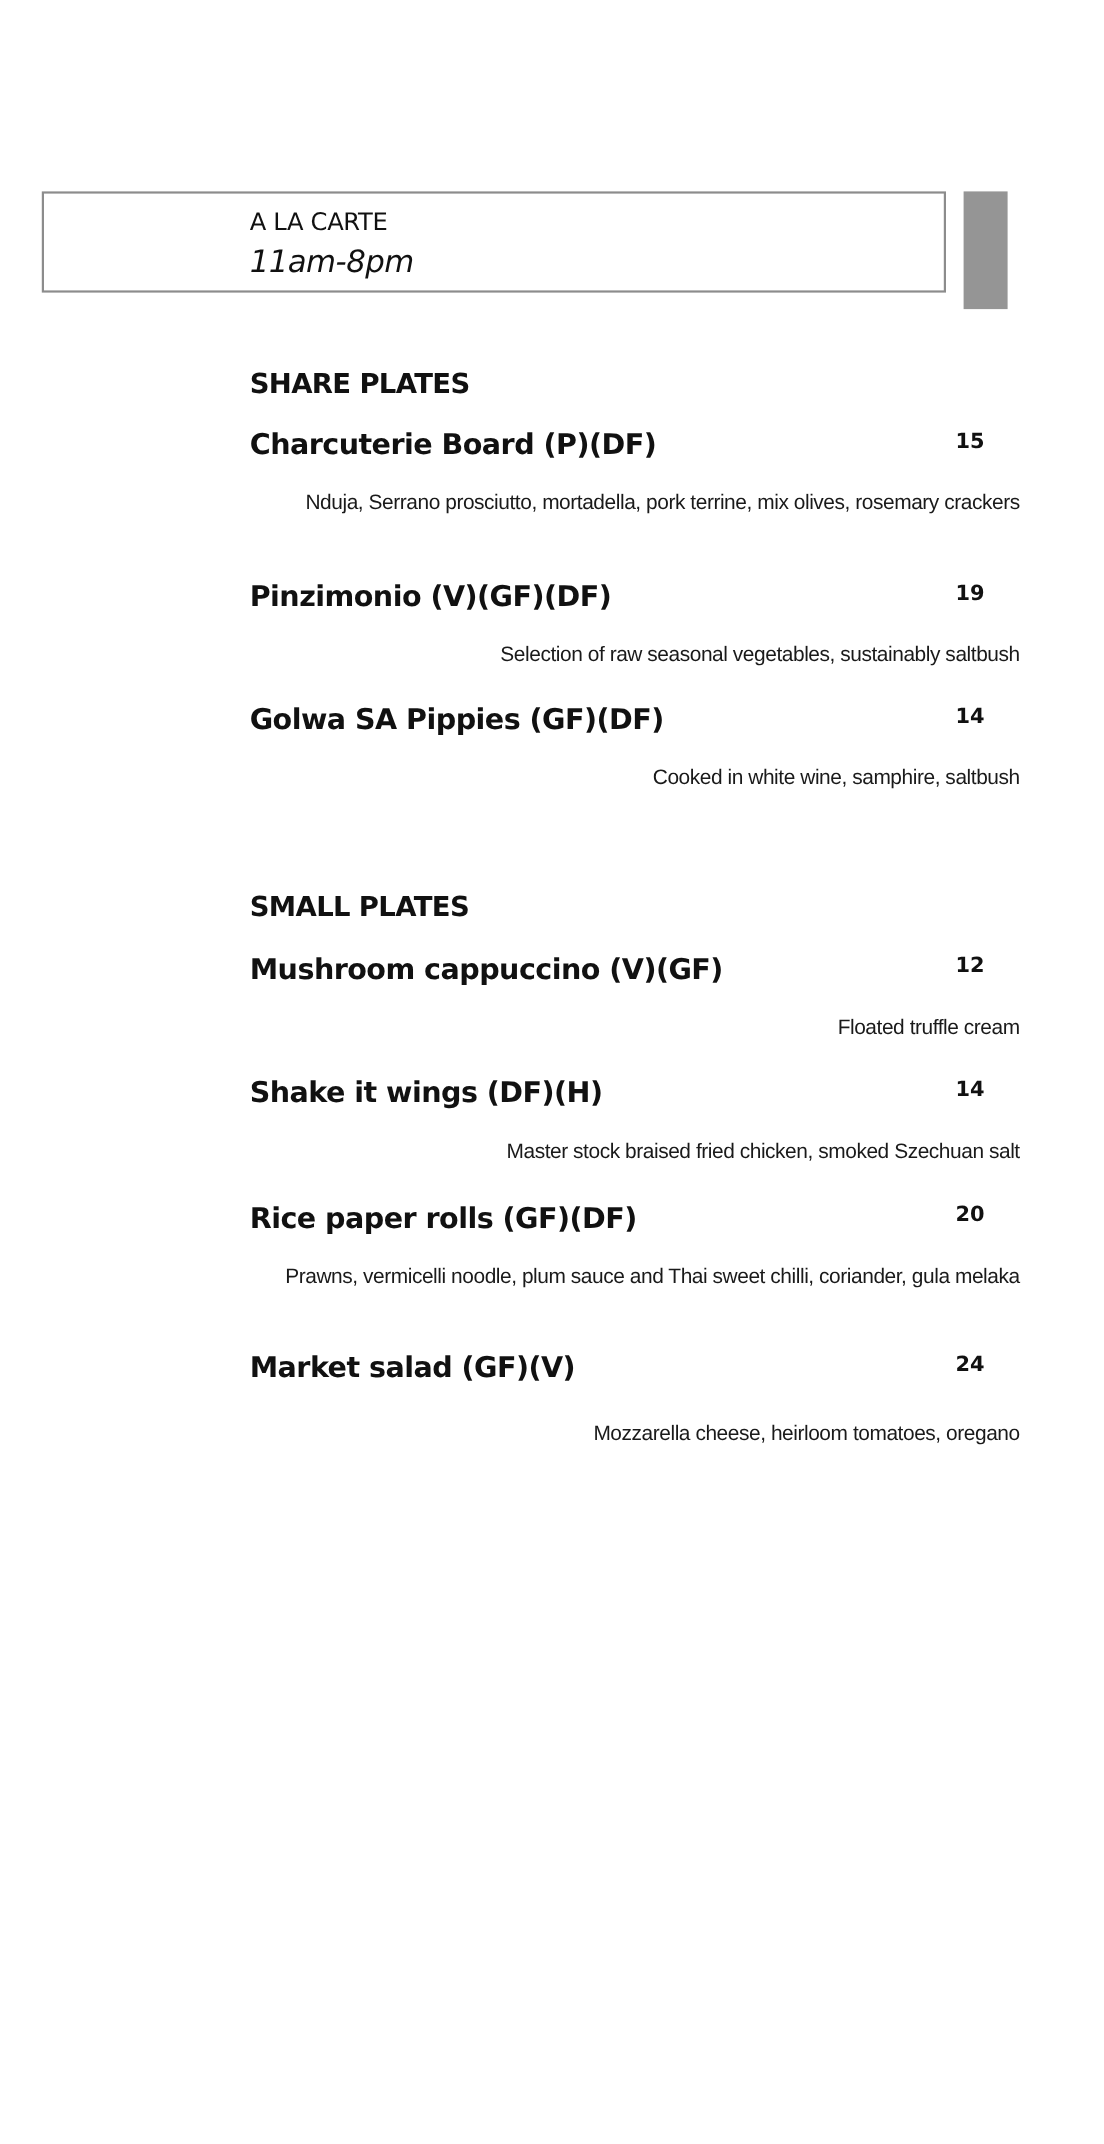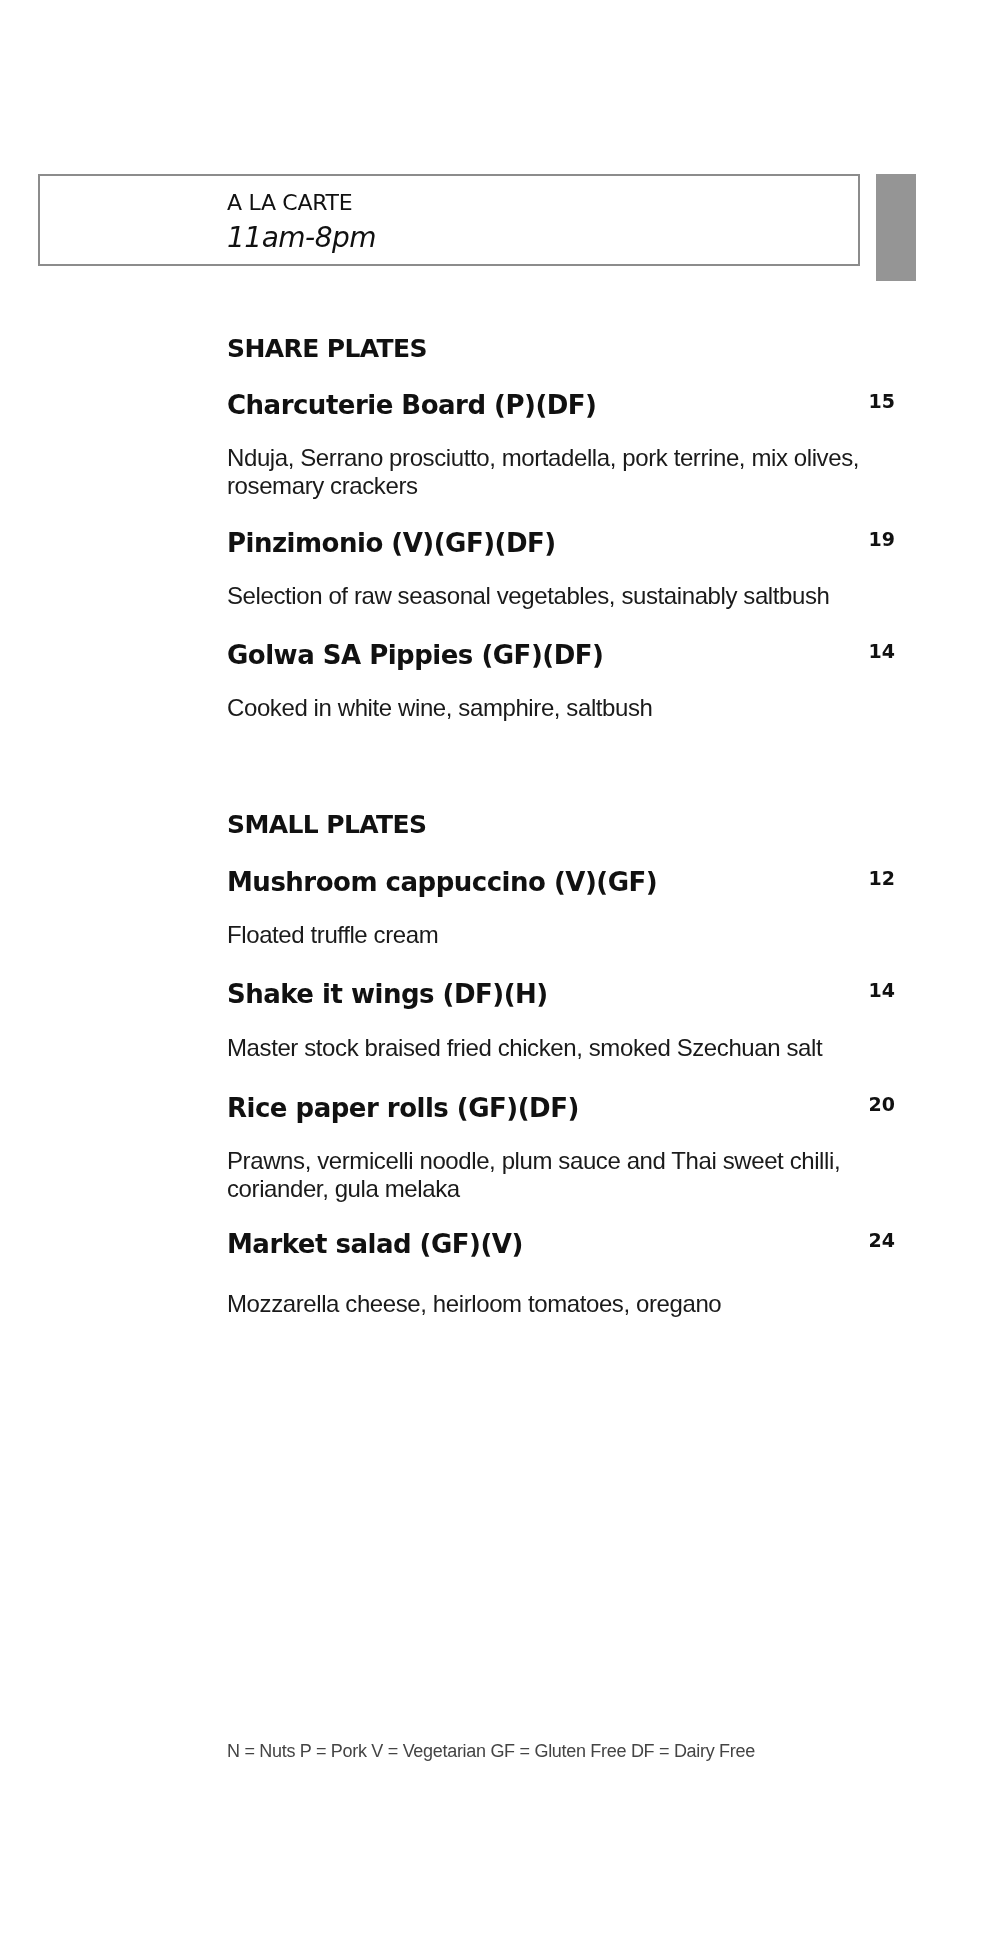--- a/index.html
+++ b/index.html
@@ -6,21 +6,21 @@
   body { width:1004px; height:1949px; position:relative; overflow:hidden;
          font-family:"DejaVu Sans", sans-serif; color:#111; }
   .header-box { position:absolute; left:38px; top:174px; width:822px; height:92px;
                 border:2px solid #8c8c8c; box-sizing:border-box; }
   .side-bar { position:absolute; left:876px; top:174px; width:40px; height:107px; background:#959595; }
   .title { position:absolute; left:227px; top:190px; font-size:22px; letter-spacing:-0.3px;text-align:center; }
   .hours { position:absolute; left:227px; top:221px; font-size:28px; font-style:italic; font-weight:normal; letter-spacing:-0.5px; }
   .section-title { position:absolute; left:227px; font-size:25px; font-weight:bold; letter-spacing:-0.6px; }
   .item-name { position:absolute; left:227px; font-size:26px; font-weight:bold; letter-spacing:-0.5px; white-space:nowrap; }
   .item-price { position:absolute; right:109px; font-size:19px; font-weight:bold; text-align:center; }
-  .item-desc { position:absolute; left:227px; width:700px; font-size:24px; font-weight:normal; color:#1a1a1a; line-height:28px; letter-spacing:-0.4px; font-family:"Liberation Sans", sans-serif; }
+  .item-desc { position:absolute; left:227px; width:700px; font-size:19px; font-weight:normal; color:#1a1a1a; line-height:28px; letter-spacing:-0.4px; font-family:"Liberation Sans", sans-serif;text-align:right; }
   .footer { position:absolute; left:227px; top:1738px; width:700px; font-size:18px; color:#444;
             line-height:27px; font-family:"Liberation Sans", sans-serif; letter-spacing:-0.3px; }
 </style>
 </head>
 <body>
 
 <div class="header-box"></div>
 <div class="side-bar"></div>
 <div class="title">A LA CARTE</div>
 <div class="hours">11am-8pm</div>
@@ -51,14 +51,13 @@
 
 <div class="item-name" style="top:1093px">Rice paper rolls (GF)(DF)</div>
 <div class="item-price" style="top:1093px">20</div>
 <div class="item-desc" style="top:1147px">Prawns, vermicelli noodle, plum sauce and Thai sweet chilli, coriander, gula melaka</div>
 
 <div class="item-name" style="top:1229px">Market salad (GF)(V)</div>
 <div class="item-price" style="top:1229px">24</div>
 <div class="item-desc" style="top:1290px">Mozzarella cheese, heirloom tomatoes, oregano</div>
 
 <div class="footer">
-  <div>N = Nuts P = Pork V = Vegetarian GF = Gluten Free DF = Dairy Free</div>
 </div>
 
 </body></html>

